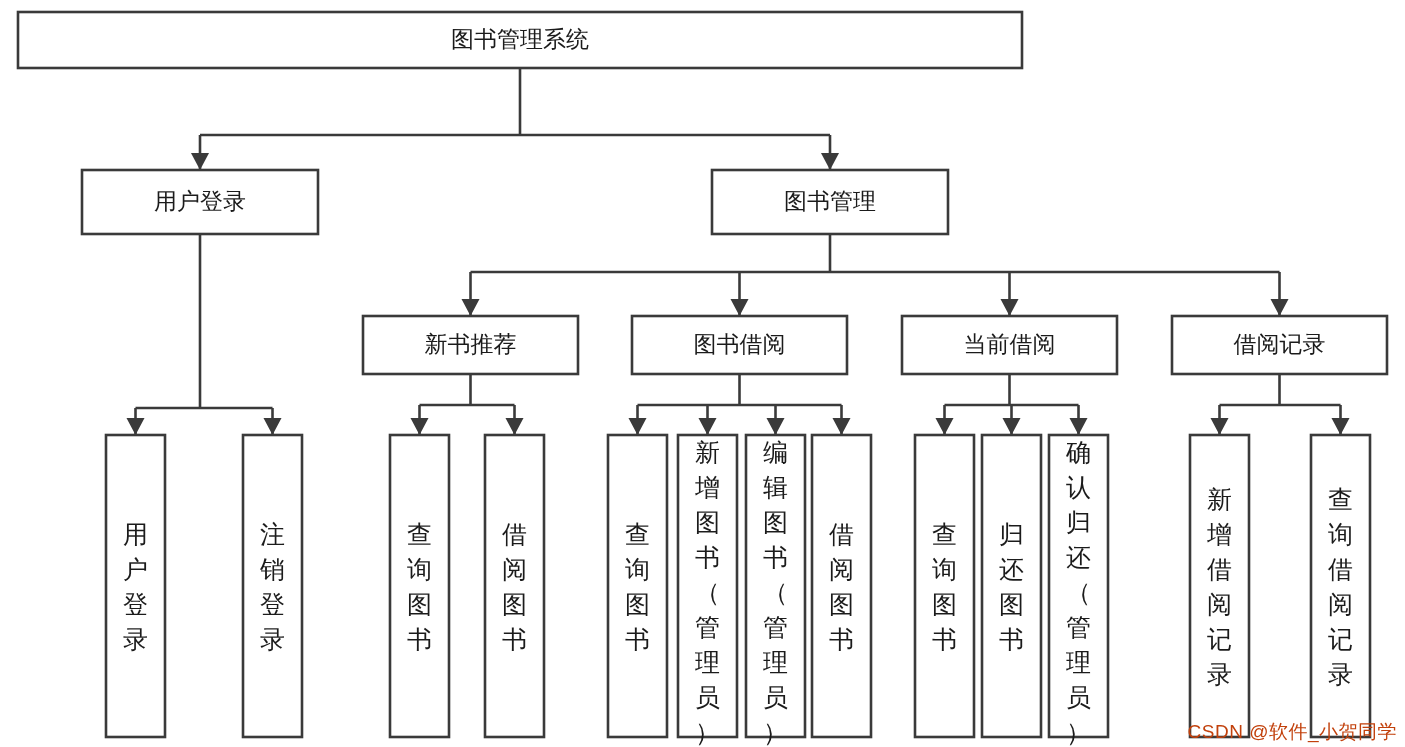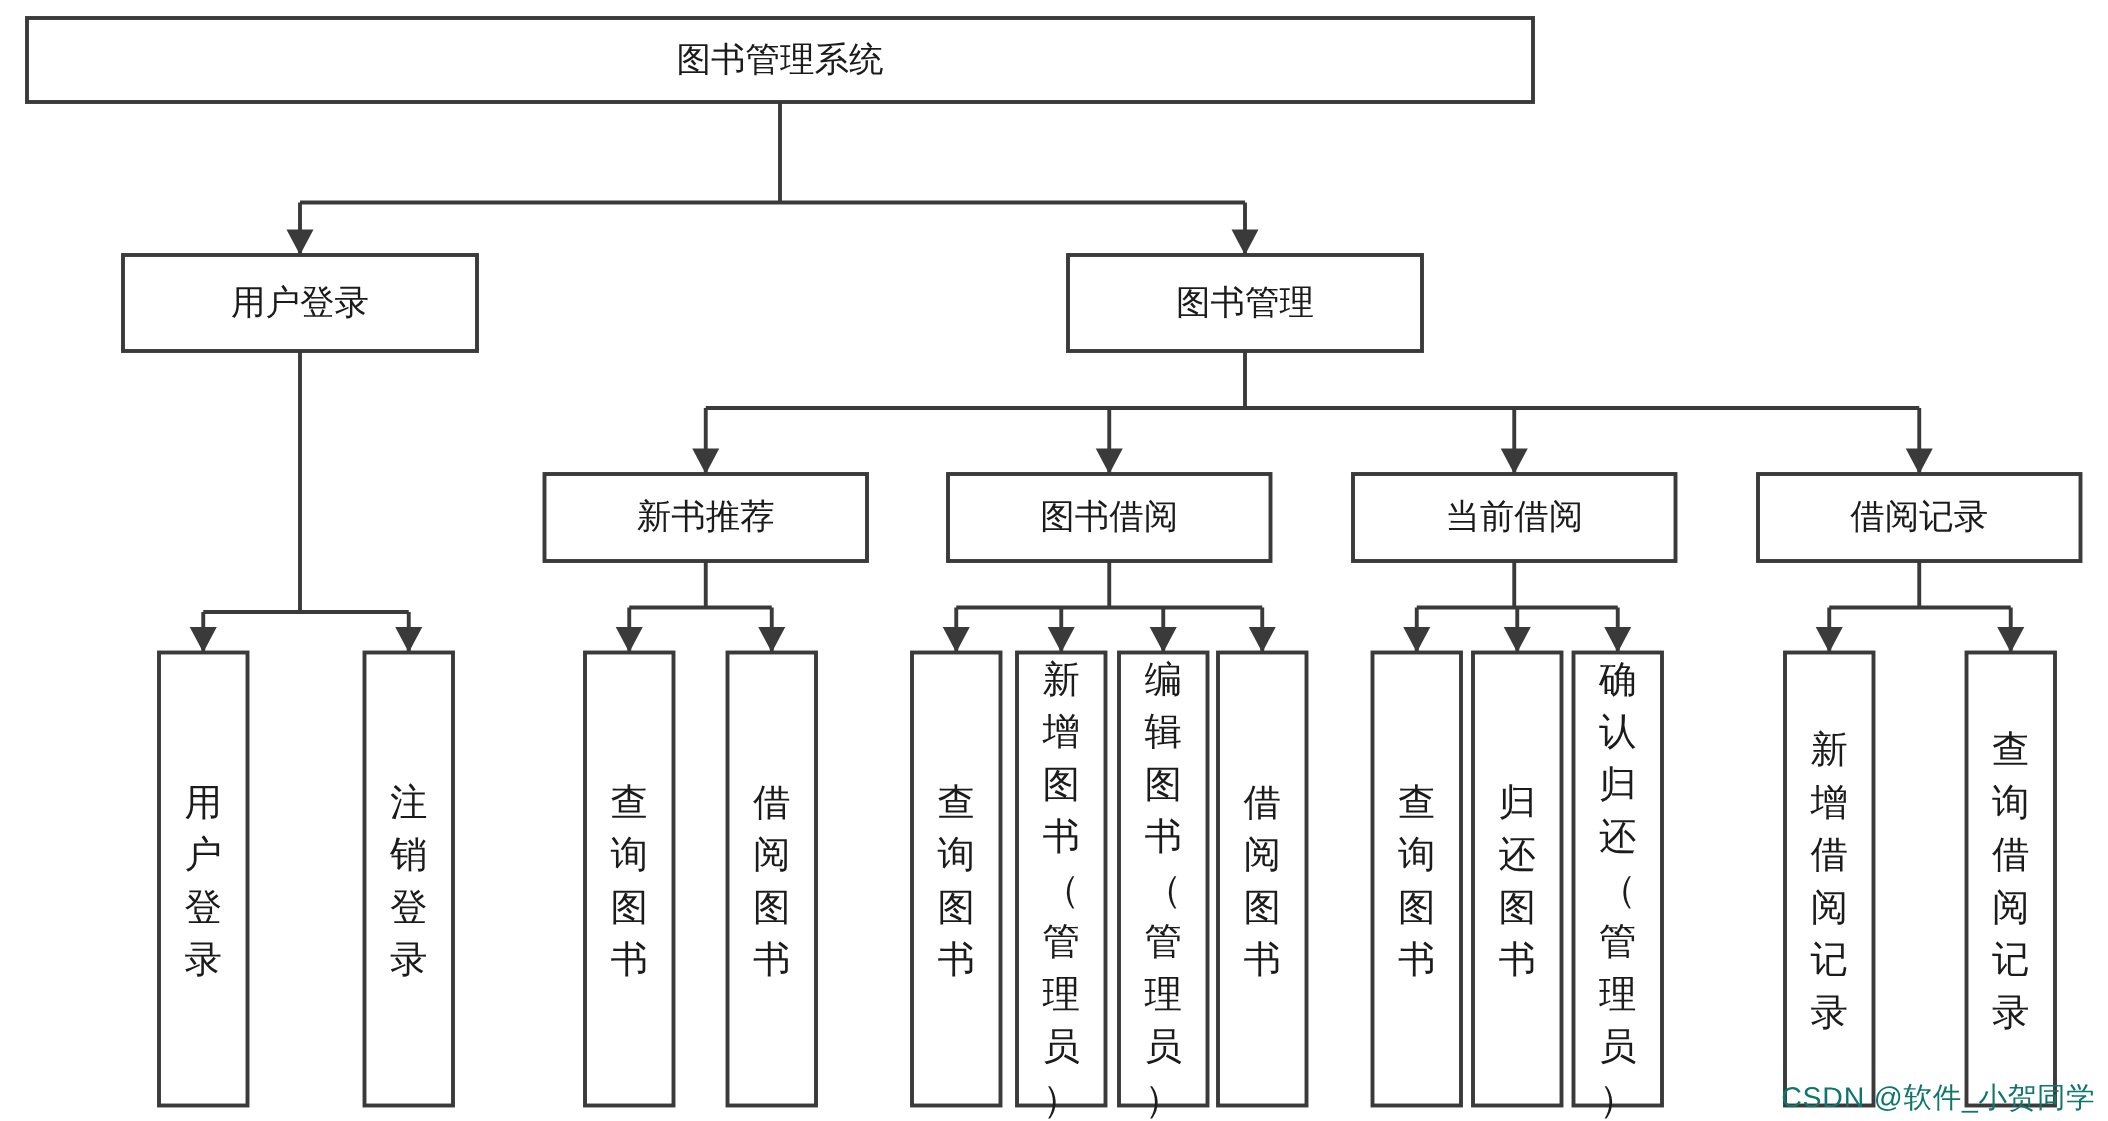--- a/index.html
+++ b/index.html
@@ -52,21 +52,21 @@
     font-family: "Liberation Sans", "DejaVu Sans", sans-serif;
     font-size: 25px;
     text-anchor: middle;
   }
   .watermark {
     position: absolute;
     right: 8px;
     bottom: 2px;
     font-family: "Liberation Sans", "DejaVu Sans", sans-serif;
     font-size: 19px;
-    color: #0f766e;
+    color: #c2410c;
     white-space: nowrap;
     letter-spacing: 0.5px;
   }
 </style>
 </head>
 <body>
 
 <div id="diagram-root">
   <svg id="tree-svg" viewBox="0 0 1405 747" xmlns="http://www.w3.org/2000/svg">
     <g id="connectors-layer">

